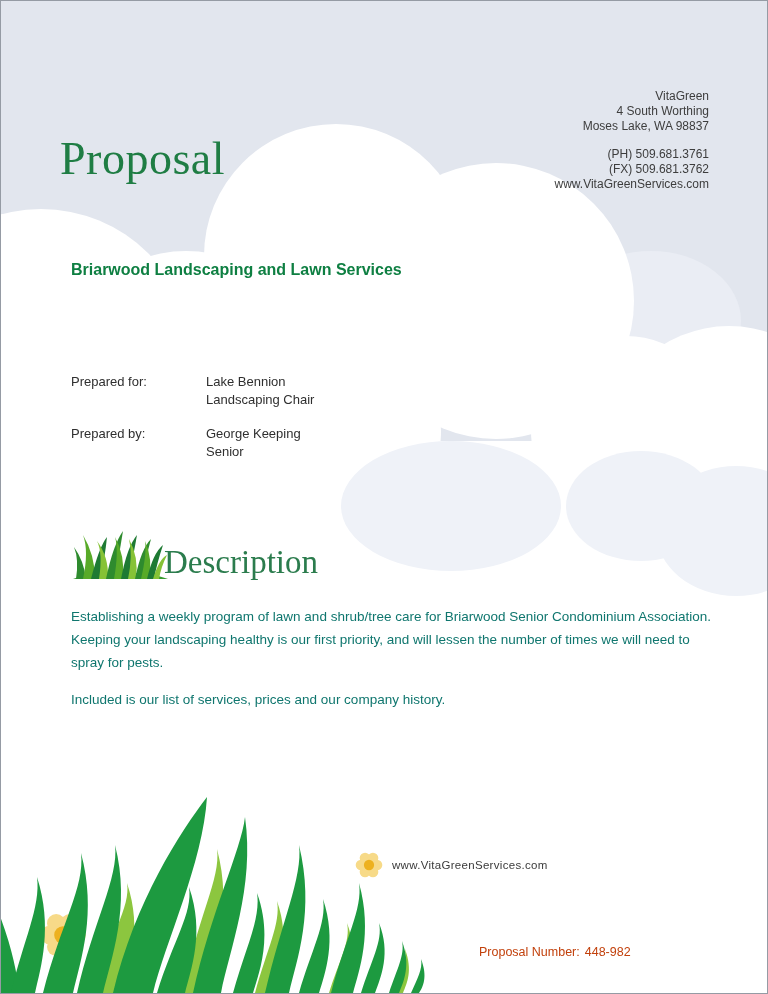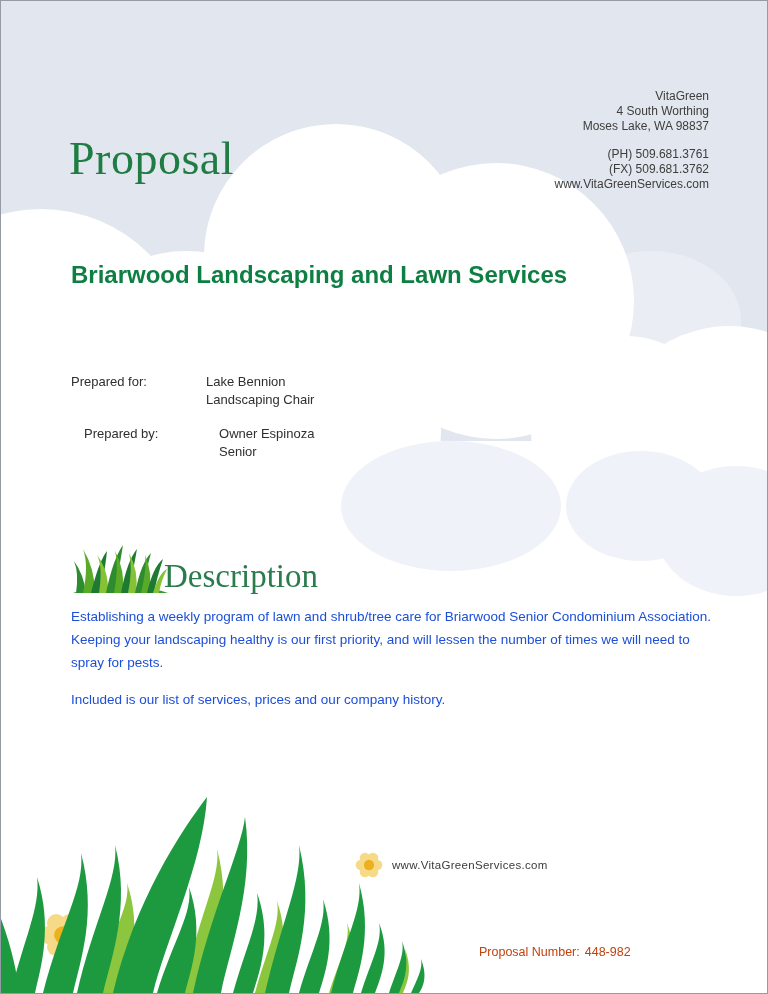--- a/index.html
+++ b/index.html
@@ -25,51 +25,51 @@
   .faint-cloud{position:absolute;background:#eff2f8;border-radius:50%;z-index:0;}
   
   .contact{
     position:absolute;top:88px;right:58px;
     text-align:right;font-size:12px;line-height:15px;color:#3d3d3d;
     z-index:3;
   }
   .contact .spacer{height:13px;}
   
   .doc-title{
-    position:absolute;left:68px;top:132px;
+    position:absolute;left:59px;top:132px;
     font-family:"Liberation Serif", serif;
     font-weight:normal;font-size:46px;line-height:52px;
     color:#1f7d44;margin:0;z-index:3;letter-spacing:0.5px;
   }
   .subject-title{
     position:absolute;left:70px;top:260px;
-    font-size:24px;font-weight:bold;color:#0e7f42;
+    font-size:16px;font-weight:bold;color:#0e7f42;
     margin:0;z-index:3;
   }
   
   .prepared{
     position:absolute;left:70px;top:372px;z-index:3;
     font-size:13px;line-height:18px;color:#2f2f2f;
   }
-  .prepared-row{display:flex;margin-bottom:16px;justify-content:flex-end;}
+  .prepared-row{display:flex;margin-bottom:16px;}
   .prepared-label{width:135px;flex:0 0 135px;}
   
   .section-head{
-    position:absolute;left:72px;top:542px;z-index:3;
+    position:absolute;left:72px;top:528px;z-index:3;
     display:flex;align-items:flex-end;
   }
   .section-head .grass-icon{width:95px;height:52px;flex:0 0 auto;}
   .section-title{
     font-family:"Liberation Serif", serif;
     font-weight:normal;font-size:33px;line-height:36px;
     color:#2b7c4d;margin:0 0 1px -4px;
   }
   .body-copy{
     position:absolute;left:70px;top:604px;width:652px;z-index:3;
-    font-size:13.5px;line-height:23px;color:#1d4ed8;
+    font-size:13.5px;line-height:23px;color:#0f766e;
   }
   .body-copy p{margin:0;white-space:pre-wrap;}
   .body-copy p + p{margin-top:14px;}
   
   .footer-site{
     position:absolute;left:354px;top:850px;z-index:3;
     display:flex;align-items:center;gap:9px;
     font-size:11.5px;color:#3b3b3b;letter-spacing:0.3px;
   }
   .footer-site svg{width:28px;height:28px;}
@@ -121,21 +121,21 @@
     <div class="prepared-row">
       <div class="prepared-label">Prepared for:</div>
       <div>
         <div>Lake Bennion</div>
         <div>Landscaping Chair</div>
       </div>
     </div>
     <div class="prepared-row">
       <div class="prepared-label">Prepared by:</div>
       <div>
-        <div>Owner Espinoza</div>
+        <div>George Keeping</div>
         <div>Senior</div>
       </div>
     </div>
   </div>
 
   <div class="section-head">
     <span class="grass-icon">
       <svg viewBox="0 0 95 52" width="95" height="52" aria-hidden="true">
         <path d="M0,50 C22,41 72,41 95,50 Z" fill="#379b30"></path>
         <path d="M3,50 Q6,30 1,18 Q11,32 13,50 Z" fill="#2e8b2e"></path>

